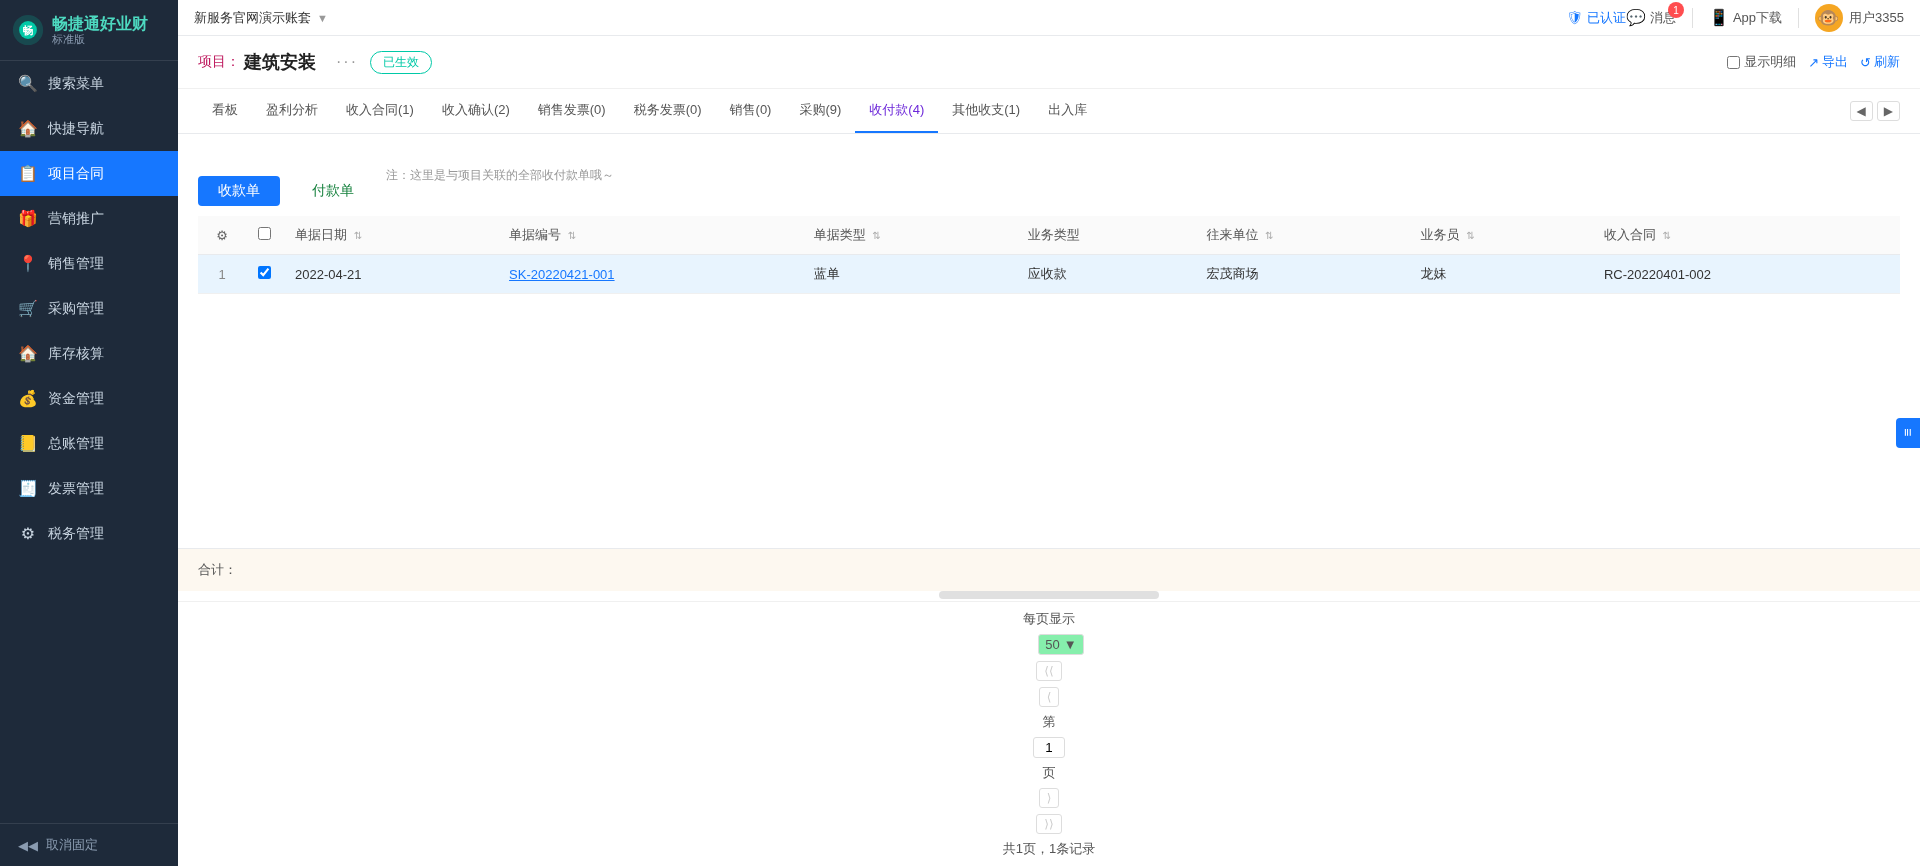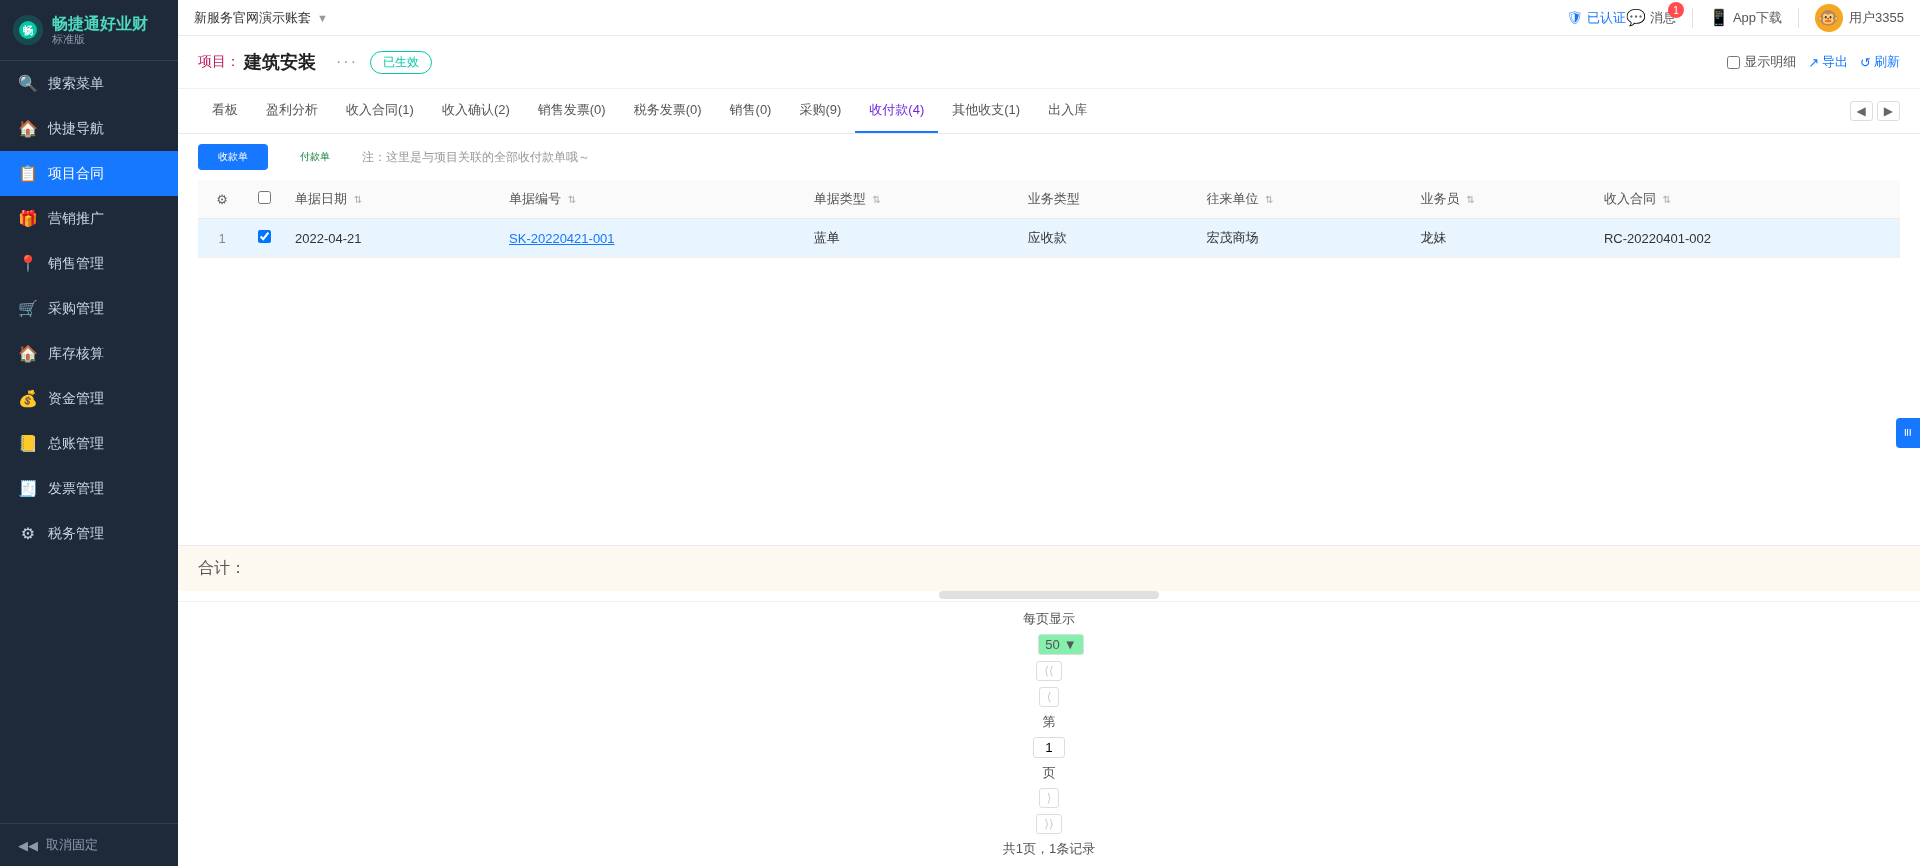--- a/index.html
+++ b/index.html
@@ -281,22 +281,23 @@
       align-items: center;
       padding: 10px 20px;
       gap: 12px;
       background: white;
       flex-shrink: 0;
     }
     .toggle-btn {
       padding: 6px 20px;
       border-radius: 4px;
       cursor: pointer;
-      font-size: 10px;
+      font-size: 14px;
       border: none;
+      margin-top: 32px;
     }
     .toggle-btn.active {
       background: #1677ff;
       color: white;
     }
     .toggle-btn.inactive {
       background: none;
       color: #15803d;
       border: none;
     }
@@ -338,21 +339,21 @@
     .settings-icon-cell { text-align: center; color: #666; cursor: pointer; }
     input[type="checkbox"] { cursor: pointer; }
 
     
     .total-row {
       background: #fdf8f0;
       padding: 12px 20px;
       border-top: 1px solid #e8eaed;
       display: flex;
       align-items: center;
-      font-size: 16px;
+      font-size: 13px;
       color: #555;
       flex-shrink: 0;
     }
     .total-label { font-weight: 500; }
 
     
     .pagination-bar {
       display: flex;
       align-items: center;
       justify-content: flex-end;

